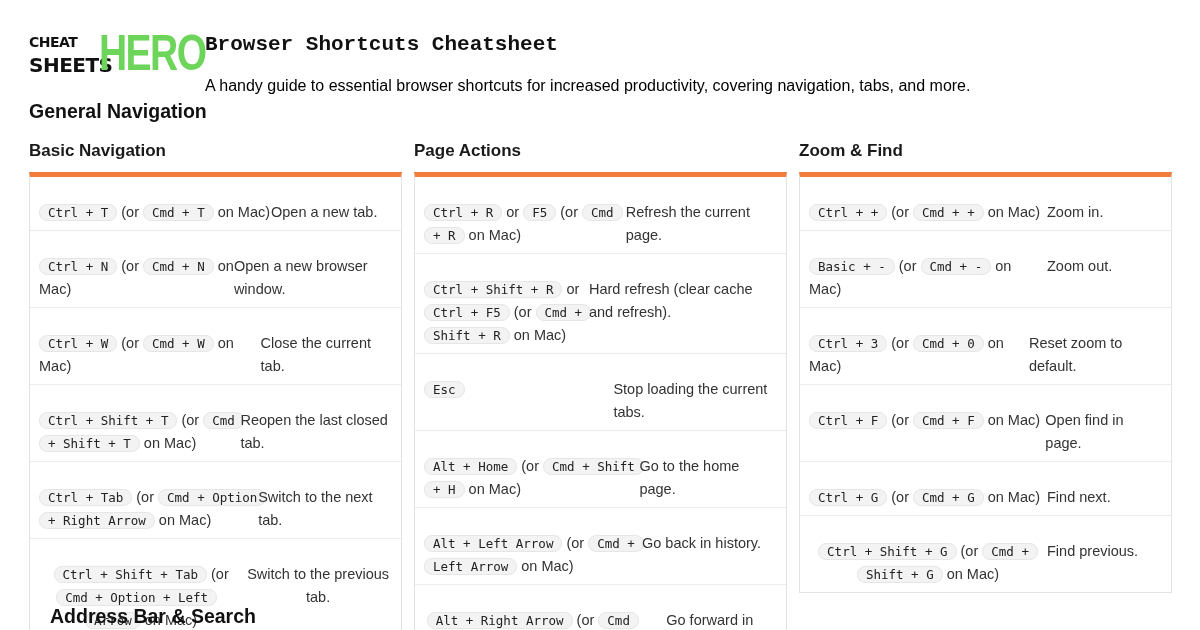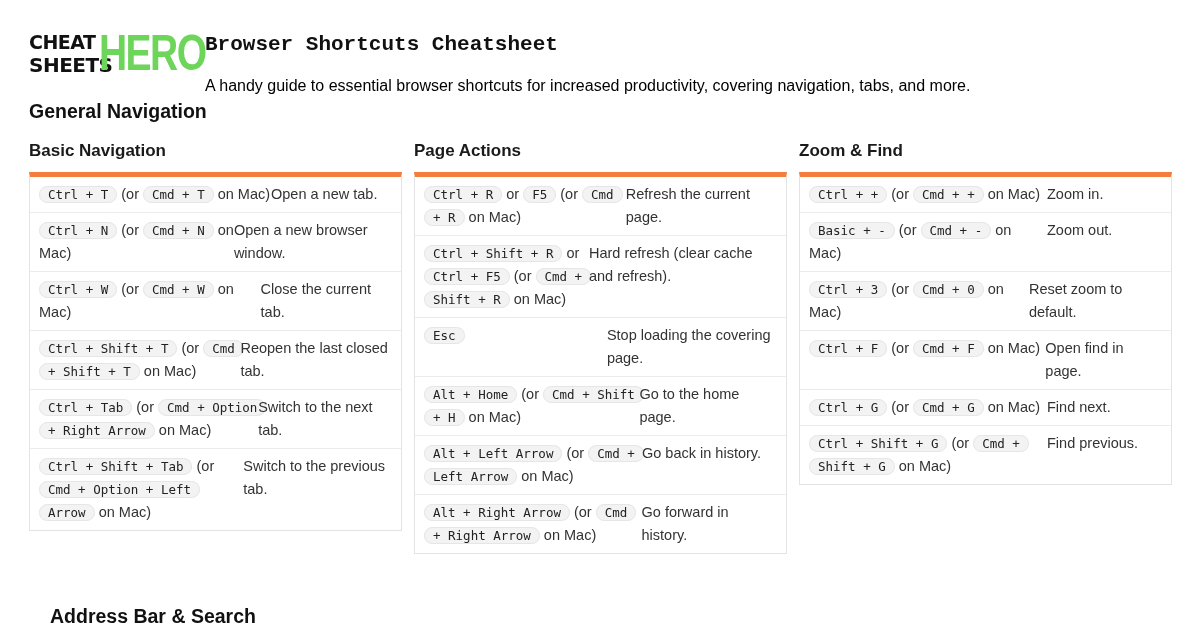--- a/index.html
+++ b/index.html
@@ -1,37 +1,37 @@
 <!DOCTYPE html>
 <html><head>
 <meta charset="utf-8">
 <style>
   * { box-sizing: border-box; margin: 0; padding: 0; }
   html, body { width: 1200px; height: 630px; overflow: hidden; background: #ffffff; }
   body { font-family: "DejaVu Sans", sans-serif; color: #1a1a1a; position: relative; }
 
   .header { position: absolute; left: 29px; top: 31px; height: 46px; display: flex; align-items: flex-start; }
   .logo { position: relative; width: 160px; height: 46px; }
-  .logo-cheat { position: absolute; left: 0; top: 0; font-family: "DejaVu Sans", sans-serif; font-weight: 900; font-size: 19px; line-height: 22px; letter-spacing: -0.5px; color: #111; }
+  .logo-cheat { position: absolute; left: 0; top: 0; font-family: "DejaVu Sans", sans-serif; font-weight: 900; font-size: 14px; line-height: 22px; letter-spacing: -0.5px; color: #111; }
   .logo-sheets { position: absolute; left: 0; top: 23px; font-family: "DejaVu Sans", sans-serif; font-weight: 900; font-size: 20px; line-height: 22px; letter-spacing: -0.5px; color: #111; }
   .logo-hero { position: absolute; left: 70px; top: -3px; font-family: "Liberation Sans", sans-serif; font-weight: 700; font-size: 50px; line-height: 50px; color: #6dd55a; letter-spacing: -2px; transform: scaleX(0.78); transform-origin: left top; }
 
   .title-block { position: absolute; left: 205px; top: 33px; }
   .page-title { font-family: Liberation Mono, monospace; font-weight: 700; font-size: 21px; line-height: 24px; color: #111; }
   .page-subtitle { font-family: "Liberation Sans", sans-serif; font-size: 16px; line-height: 16px; color: #000000; margin-top: 21px; }
 
   .section-title { position: absolute; left: 29px; font-family: "Liberation Sans", sans-serif; font-weight: 700; font-size: 19.5px; color: #111; }
   .sec1 { top: 100px; }
   .sec2 { top: 605px; margin-left: 21px; }
 
   .group { position: absolute; top: 140px; width: 373px; }
   .group-title { font-family: "Liberation Sans", sans-serif; font-size: 17px; line-height: 22px; color: #1a1a1a; height: 32px; }
   .card { border: 1px solid #e3e3e3; border-top: 5px solid #f27d3d; background: #fff; }
-  .row { display: flex; border-bottom: 1px solid #ececec; padding: 6px 0 6px 9px; }
-  .row:last-child { border-bottom: none; }
+  .row { display: flex; border-bottom: 1px solid #ececec; padding: 24px 0 6px 9px; }
+  .row:last-child { border-bottom: none; text-align: center; }
   .keys { font-family: "Liberation Sans", sans-serif; font-size: 14.5px; line-height: 23px; color: #333; }
   .desc { font-family: "Liberation Sans", sans-serif; font-size: 14.5px; line-height: 23px; color: #333; padding-right: 8px; }
   kbd {
     font-family: "DejaVu Sans Mono", monospace; font-size: 12.5px;
     background: #f3f3f3; border: 1px solid #e6e6e6; border-radius: 9px;
     padding: 0 8px; color: #222;
     -webkit-box-decoration-break: clone; box-decoration-break: clone;
   }
 
   #g1 { left: 29px; }
@@ -95,21 +95,21 @@
       <div class="row">
         <div class="keys"><kbd>Ctrl + R</kbd><span> or </span><kbd>F5</kbd><span> (or </span><kbd>Cmd + R</kbd><span> on Mac)</span></div>
         <div class="desc">Refresh the current page.</div>
       </div>
       <div class="row">
         <div class="keys"><kbd>Ctrl + Shift + R</kbd><span> or </span><kbd>Ctrl + F5</kbd><span> (or </span><kbd>Cmd + Shift + R</kbd><span> on Mac)</span></div>
         <div class="desc">Hard refresh (clear cache and refresh).</div>
       </div>
       <div class="row">
         <div class="keys"><kbd>Esc</kbd></div>
-        <div class="desc">Stop loading the covering page.</div>
+        <div class="desc">Stop loading the current tabs.</div>
       </div>
       <div class="row">
         <div class="keys"><kbd>Alt + Home</kbd><span> (or </span><kbd>Cmd + Shift + H</kbd><span> on Mac)</span></div>
         <div class="desc">Go to the home page.</div>
       </div>
       <div class="row">
         <div class="keys"><kbd>Alt + Left Arrow</kbd><span> (or </span><kbd>Cmd + Left Arrow</kbd><span> on Mac)</span></div>
         <div class="desc">Go back in history.</div>
       </div>
       <div class="row">

